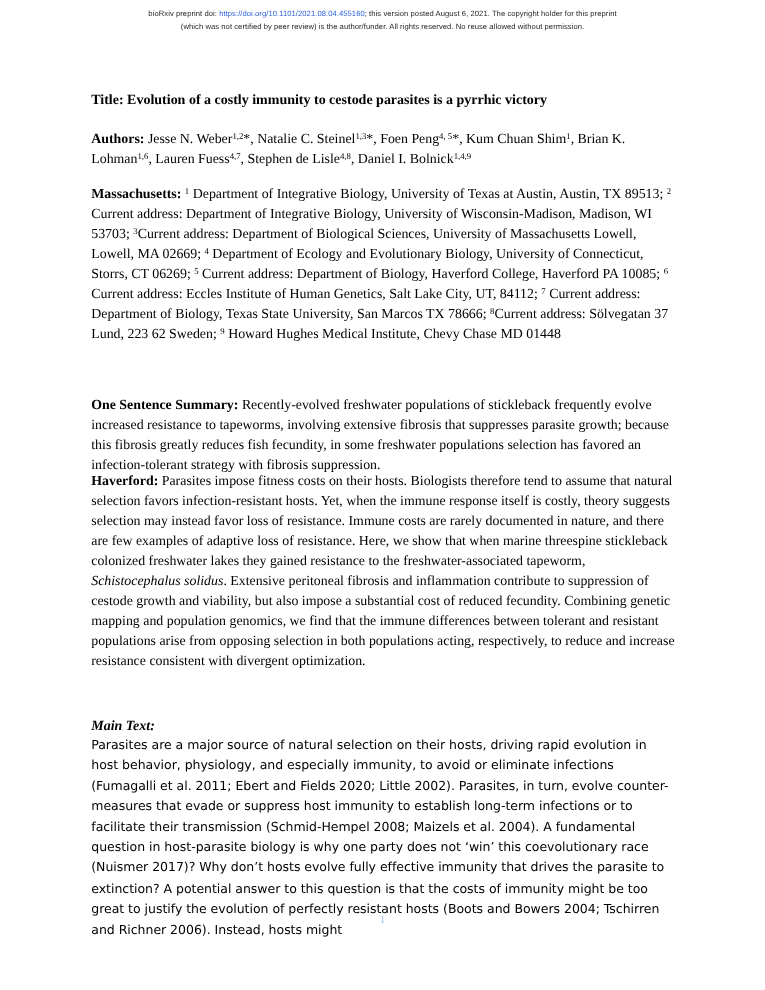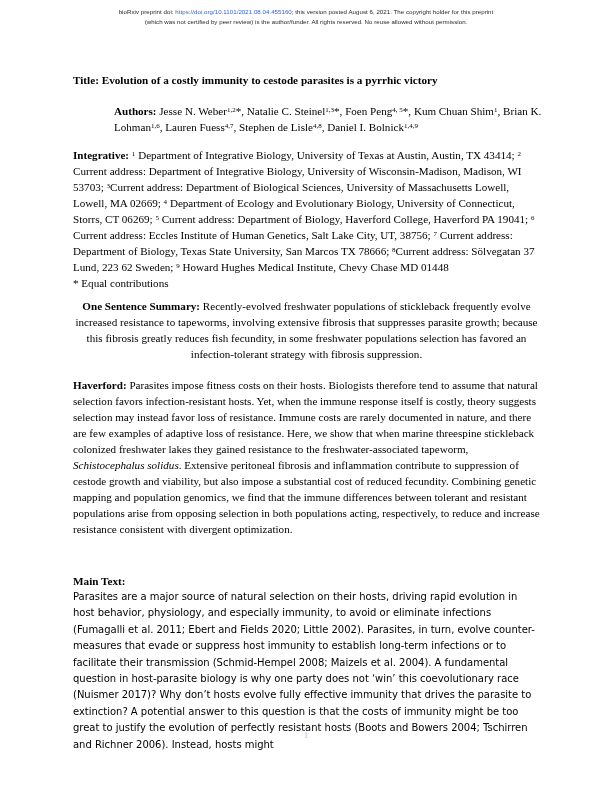--- a/index.html
+++ b/index.html
@@ -65,57 +65,56 @@
     font-weight: bold;
     font-size: 11.2px;
     line-height: 16px;
   }
 
   .authors-block {
     position: absolute;
     top: 103px;
     left: 0;
     width: 467px;
-    margin-left: 41px;
   }
 
   .affil-block {
     position: absolute;
     top: 147px;
     left: 0;
     width: 467px;
   }
 
   .equal-line {
     margin-top: 0;
   }
 
   .summary-block {
     position: absolute;
-    top: 298px;
+    top: 316px;
     left: 0;
     width: 467px;
-    text-align: center;
   }
 
   .abstract-block {
     position: absolute;
     top: 377px;
     left: 0;
     width: 467px;
   }
 
   .maintext-head {
     position: absolute;
     top: 573px;
     left: 0;
     width: 467px;
     font-weight: bold;
     font-size: 11.2px;
     line-height: 16px;
+    font-style: italic;
   }
 
   .maintext-body {
     position: absolute;
     top: 589px;
     left: 0;
     width: 467px;
     font-family: "DejaVu Sans", "Liberation Sans", sans-serif;
     font-size: 10.0px;
     line-height: 16.4px;
@@ -157,26 +156,25 @@
 
     <div class="title-block">
       <span>Title: Evolution of a costly immunity to cestode parasites is a pyrrhic victory</span>
     </div>
 
     <div class="authors-block block">
       <b class="lead">Authors:</b><span> Jesse N. Weber<sup>1,2</sup>*, Natalie C. Steinel<sup>1,3</sup>*, Foen Peng<sup>4, 5</sup>*, Kum Chuan Shim<sup>1</sup>, Brian K. Lohman<sup>1,6</sup>, Lauren Fuess<sup>4,7</sup>, Stephen de Lisle<sup>4,8</sup>, Daniel I. Bolnick<sup>1,4,9</sup></span>
     </div>
 
     <div class="affil-block block">
-      <b class="lead">Integrative:</b><span> <sup>1</sup> <span>Department of Integrative Biology, University of Texas at Austin, Austin, TX 43414;</span> <sup>2</sup> <span>Current address: Department of Integrative Biology, University of Wisconsin-Madison, Madison, WI 53703;</span>
+      <b class="lead">Massachusetts:</b><span> <sup>1</sup> <span>Department of Integrative Biology, University of Texas at Austin, Austin, TX 89513;</span> <sup>2</sup> <span>Current address: Department of Integrative Biology, University of Wisconsin-Madison, Madison, WI 53703;</span>
         <sup>3</sup><span>Current address: Department of Biological Sciences, University of Massachusetts Lowell, Lowell, MA 02669;</span> <sup>4</sup> <span>Department of Ecology and Evolutionary Biology, University of Connecticut, Storrs, CT 06269;</span>
-        <sup>5</sup> <span>Current address: Department of Biology, Haverford College, Haverford PA 19041;</span> <sup>6</sup> <span>Current address: Eccles Institute of Human Genetics, Salt Lake City, UT, 38756;</span>
+        <sup>5</sup> <span>Current address: Department of Biology, Haverford College, Haverford PA 10085;</span> <sup>6</sup> <span>Current address: Eccles Institute of Human Genetics, Salt Lake City, UT, 84112;</span>
         <sup>7</sup> <span>Current address: Department of Biology, Texas State University, San Marcos TX 78666;</span> <sup>8</sup><span>Current address: Sölvegatan 37 Lund, 223 62 Sweden;</span>
         <sup>9</sup> <span>Howard Hughes Medical Institute, Chevy Chase MD 01448</span></span>
-      <div class="equal-line">* Equal contributions</div>
     </div>
 
     <div class="summary-block block">
       <b class="lead">One Sentence Summary:</b>
       <span>Recently-evolved freshwater populations of stickleback frequently evolve increased resistance to tapeworms, involving extensive fibrosis that suppresses parasite growth; because this fibrosis greatly reduces fish fecundity, in some freshwater populations selection has favored an infection-tolerant strategy with fibrosis suppression.</span>
     </div>
 
     <div class="abstract-block block">
       <b class="lead">Haverford:</b>
       <span>Parasites impose fitness costs on their hosts. Biologists therefore tend to assume that natural selection favors infection-resistant hosts. Yet, when the immune response itself is costly, theory suggests selection may instead favor loss of resistance. Immune costs are rarely documented in nature, and there are few examples of adaptive loss of resistance. Here, we show that when marine threespine stickleback colonized freshwater lakes they gained resistance to the freshwater-associated tapeworm, </span><i class="sp">Schistocephalus solidus</i><span>. Extensive peritoneal fibrosis and inflammation contribute to suppression of cestode growth and viability, but also impose a substantial cost of reduced fecundity. Combining genetic mapping and population genomics, we find that the immune differences between tolerant and resistant populations arise from opposing selection in both populations acting, respectively, to reduce and increase resistance consistent with divergent optimization.</span>

